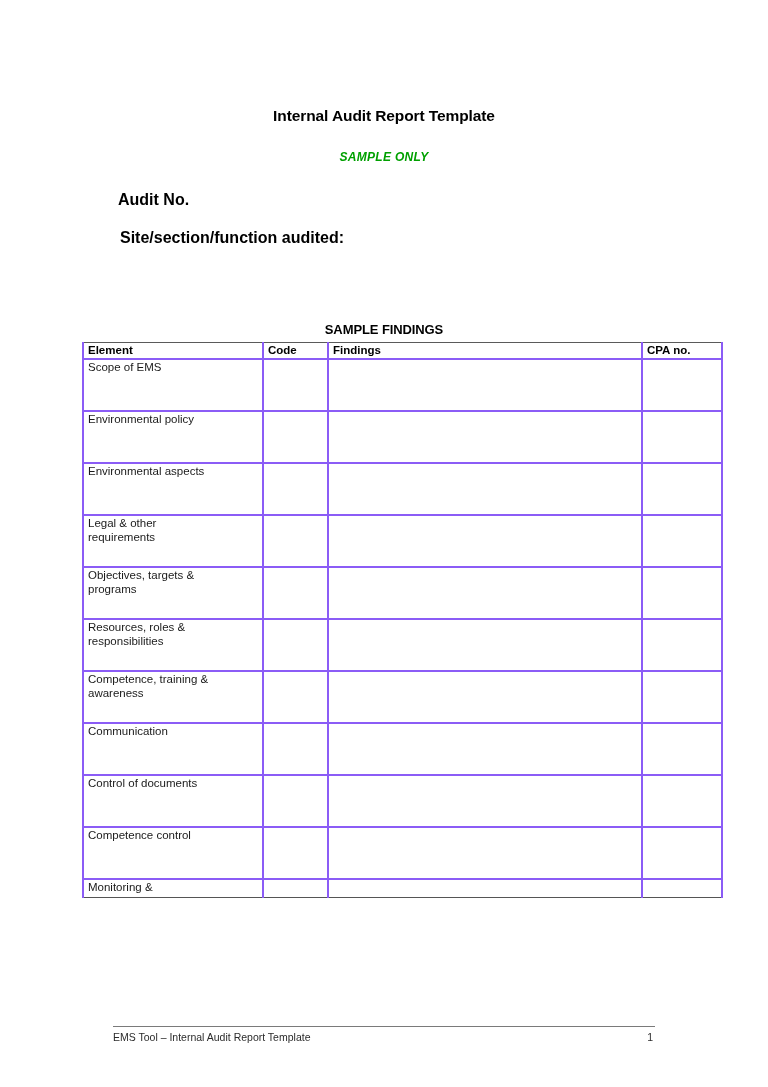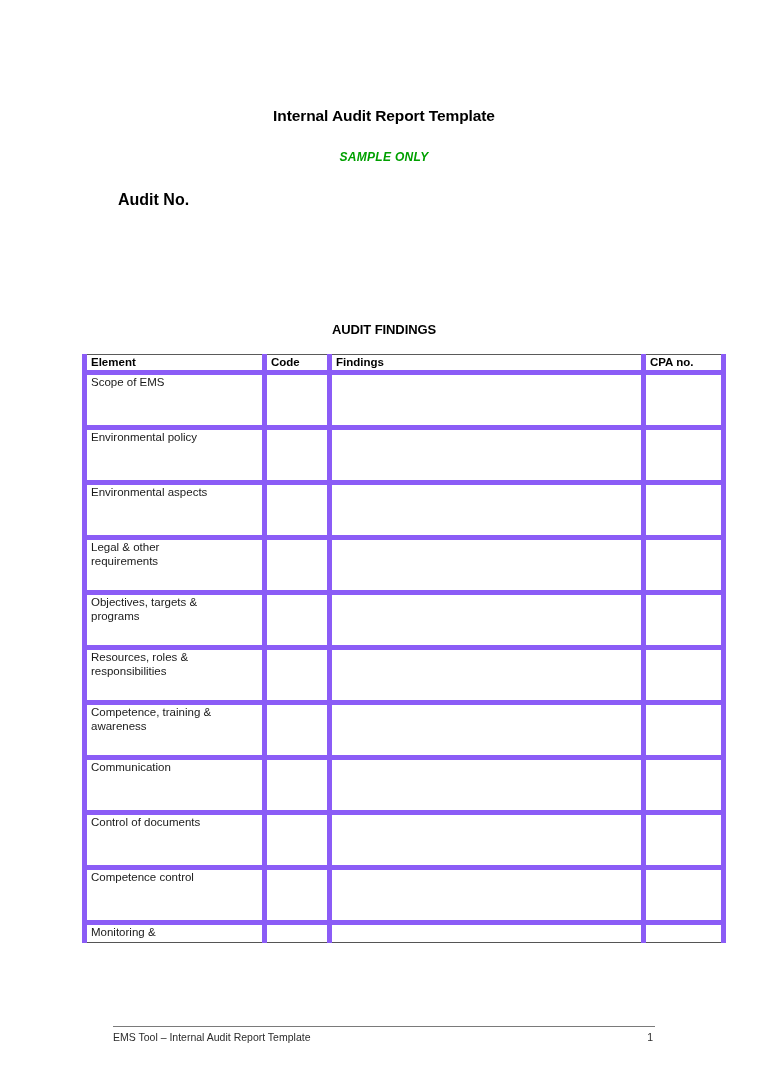--- a/index.html
+++ b/index.html
@@ -77,28 +77,28 @@
     text-align: center;
     font-size: 13px;
     font-weight: bold;
     letter-spacing: -0.1px;
   }
 
   
   .findings-table {
     position: absolute;
     left: 82px;
-    top: 354px;
+    top: 342px;
     width: 639px;
     border-collapse: collapse;
     table-layout: fixed;
   }
   .findings-table th,
   .findings-table td {
-    border: 5px solid #8b5cf6;
+    border: 2px solid #8b5cf6;
     padding: 0;
     vertical-align: top;
     text-align: left;
   }
   .findings-table thead th {
     border-top: 1.5px solid #5a5a5a;
     border-bottom: 1.5px solid #333333;
     font-size: 11.5px;
     font-weight: bold;
     height: 15px;
@@ -153,23 +153,24 @@
 <body>
 
 <div class="page">
 
   <div class="doc-title">Internal Audit Report Template</div>
 
   <div class="sample-only">SAMPLE ONLY</div>
 
   <div class="fields">
     <div class="field-label">Audit No.</div>
+    <div class="field-label indented">Site/section/function audited:</div>
   </div>
 
-  <div class="section-title">AUDIT FINDINGS</div>
+  <div class="section-title">SAMPLE FINDINGS</div>
 
   <table class="findings-table">
     <colgroup>
       <col class="c-element">
       <col class="c-code">
       <col class="c-findings">
       <col class="c-cpa">
     </colgroup>
     <thead>
       <tr>

